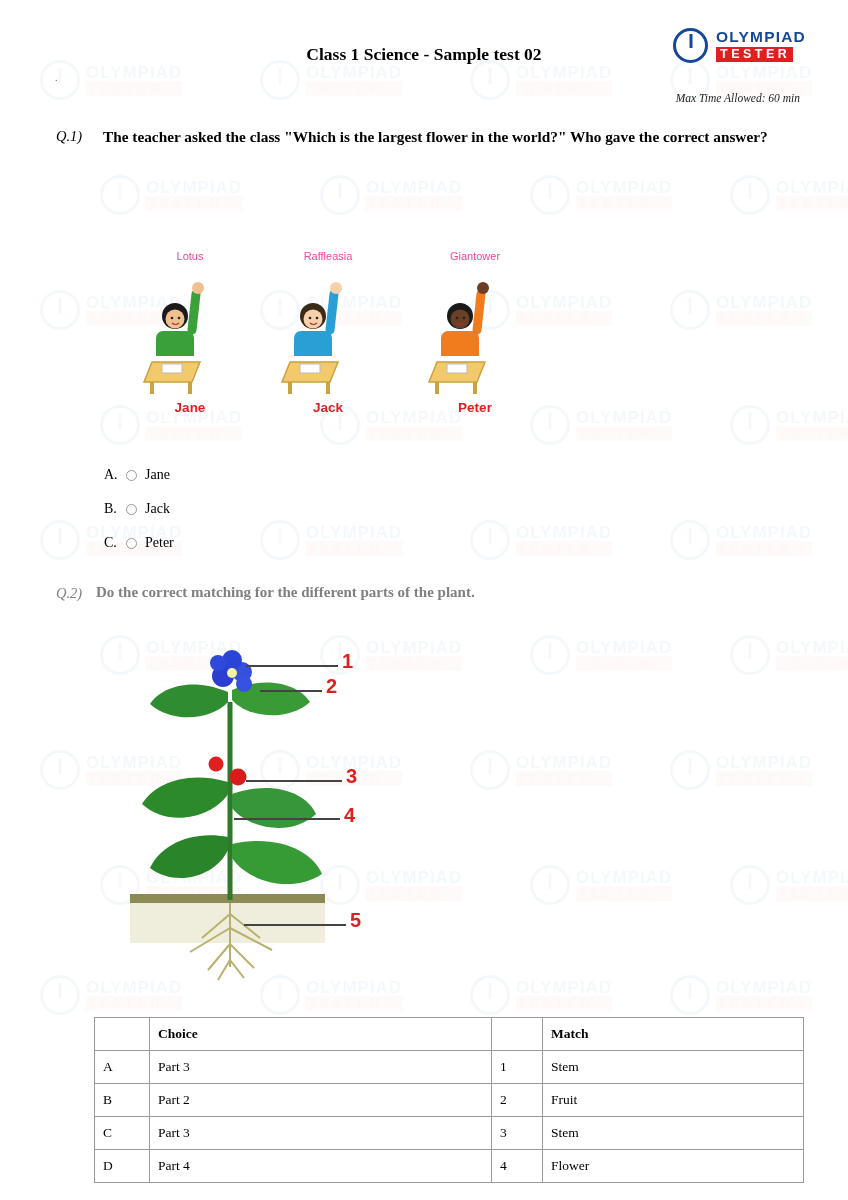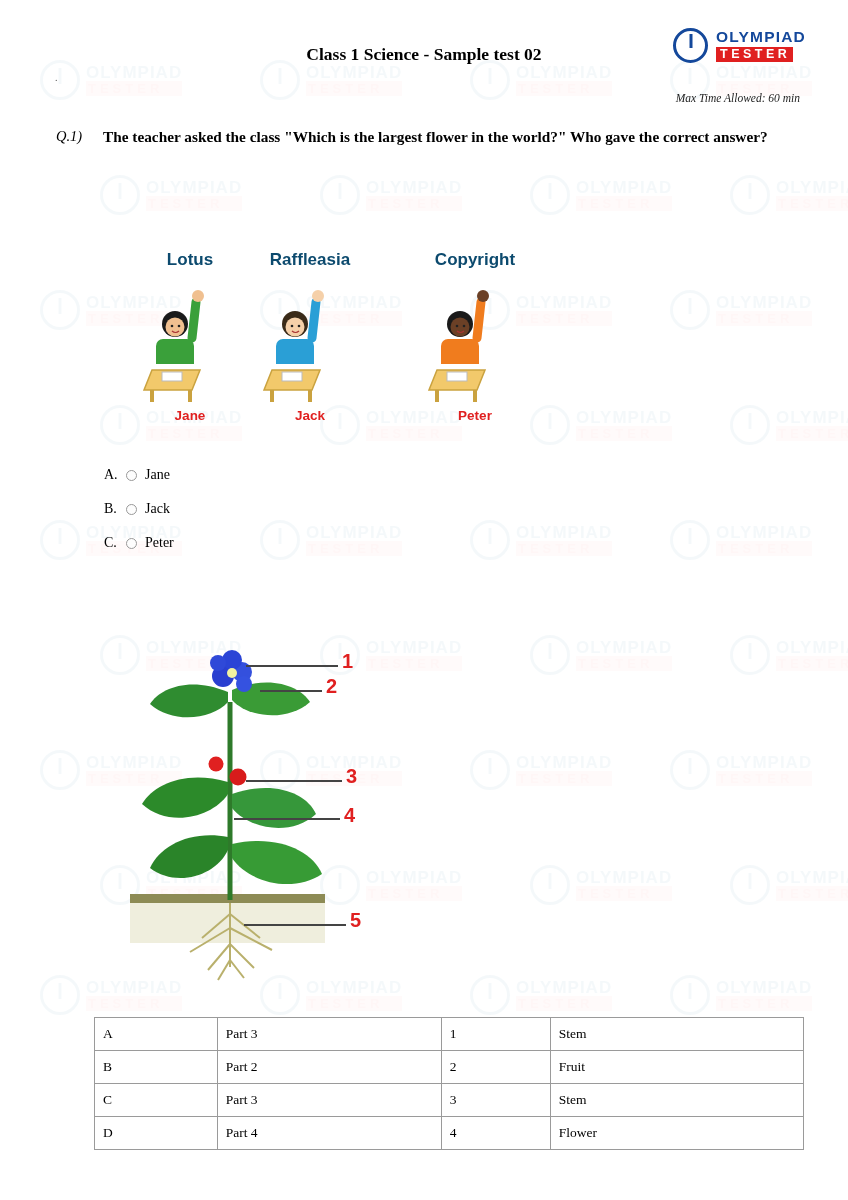--- a/index.html
+++ b/index.html
@@ -169,23 +169,23 @@
     width: 420px;
     height: 180px;
   }
   .kid {
     position: absolute;
     width: 120px;
     text-align: center;
   }
   .kid .flower-name {
     font-family: "Liberation Sans", sans-serif;
-    font-weight: bold;
-    font-size: 17px;
-    color: #0c4a6e;
+    font-weight: normal;
+    font-size: 11px;
+    color: #ec4899;
   }
   .kid .kid-name {
     font-family: "Liberation Sans", sans-serif;
     font-weight: bold;
     font-size: 13.5px;
     color: #e02020;
     margin-top: 4px;
   }
   .kid-art { height: 120px; position: relative; margin-top: 14px; }
 
@@ -564,40 +564,40 @@
             <circle cx="49" cy="42" r="1.3" fill="#222"></circle>
             <path d="M42 47 q3.5 3 7 0" stroke="#a33" stroke-width="1.2" fill="none"></path>
             <path d="M33 55 h24 a7 7 0 0 1 7 7 v18 h-38 v-18 a7 7 0 0 1 7 -7 z" fill="#3aa03a"></path>
             <path d="M22 86 L70 86 L62 106 L14 106 Z" fill="#f2c96b" stroke="#caa23f" stroke-width="1.5"></path>
             <rect x="32" y="88" width="20" height="9" fill="#fff" stroke="#bbb" stroke-width="1"></rect>
             <rect x="20" y="106" width="4" height="12" fill="#caa23f"></rect>
             <rect x="58" y="106" width="4" height="12" fill="#caa23f"></rect>
           </svg></div>
         <div class="kid-name">Jane</div>
       </div>
-      <div class="kid" style="left: 120px; top: 0px;">
+      <div class="kid" style="left: 138px; top: 0px;">
         <div class="flower-name">Raffleasia</div>
         <div class="kid-art"><svg width="120" height="120" viewBox="0 0 120 120">
             <path d="M66 18 L62 54" stroke="#2a9fd6" stroke-width="9" stroke-linecap="round" fill="none"></path>
             <circle cx="68" cy="12" r="6" fill="#f5d0a9"></circle>
             <circle cx="45" cy="40" r="13" fill="#3a2a18"></circle>
             <circle cx="45" cy="43" r="9.5" fill="#f5d0a9"></circle>
             <circle cx="42" cy="42" r="1.3" fill="#222"></circle>
             <circle cx="49" cy="42" r="1.3" fill="#222"></circle>
             <path d="M42 47 q3.5 3 7 0" stroke="#a33" stroke-width="1.2" fill="none"></path>
             <path d="M33 55 h24 a7 7 0 0 1 7 7 v18 h-38 v-18 a7 7 0 0 1 7 -7 z" fill="#2a9fd6"></path>
             <path d="M22 86 L70 86 L62 106 L14 106 Z" fill="#f2c96b" stroke="#caa23f" stroke-width="1.5"></path>
             <rect x="32" y="88" width="20" height="9" fill="#fff" stroke="#bbb" stroke-width="1"></rect>
             <rect x="20" y="106" width="4" height="12" fill="#caa23f"></rect>
             <rect x="58" y="106" width="4" height="12" fill="#caa23f"></rect>
           </svg></div>
         <div class="kid-name">Jack</div>
       </div>
       <div class="kid" style="left: 285px; top: 0px;">
-        <div class="flower-name">Copyright</div>
+        <div class="flower-name">Giantower</div>
         <div class="kid-art"><svg width="120" height="120" viewBox="0 0 120 120">
             <path d="M66 18 L62 54" stroke="#f07c1e" stroke-width="9" stroke-linecap="round" fill="none"></path>
             <circle cx="68" cy="12" r="6" fill="#6b4026"></circle>
             <circle cx="45" cy="40" r="13" fill="#1a1a1a"></circle>
             <circle cx="45" cy="43" r="9.5" fill="#6b4026"></circle>
             <circle cx="42" cy="42" r="1.3" fill="#222"></circle>
             <circle cx="49" cy="42" r="1.3" fill="#222"></circle>
             <path d="M42 47 q3.5 3 7 0" stroke="#a33" stroke-width="1.2" fill="none"></path>
             <path d="M33 55 h24 a7 7 0 0 1 7 7 v18 h-38 v-18 a7 7 0 0 1 7 -7 z" fill="#f07c1e"></path>
             <path d="M22 86 L70 86 L62 106 L14 106 Z" fill="#f2c96b" stroke="#caa23f" stroke-width="1.5"></path>
@@ -620,20 +620,24 @@
       <span class="radio"></span>
       <span class="opt-text">Jack</span>
     </div>
     <div class="opt-row">
       <span class="opt-letter">C.</span>
       <span class="radio"></span>
       <span class="opt-text">Peter</span>
     </div>
   </div>
 
+  <div class="q-block q2">
+    <div class="q-label">Q.2)</div>
+    <div class="q2-text">Do the correct matching for the different parts of the plant.</div>
+  </div>
 
   <div class="plant-fig">
     <svg width="300" height="360" viewBox="0 0 300 360">
 
       <rect x="10" y="262" width="195" height="9" fill="#8d8b55"></rect>
       <rect x="10" y="271" width="195" height="40" fill="#efeedd"></rect>
 
       <path d="M110 70 L110 268" stroke="#2e7a2a" stroke-width="5" fill="none"></path>
 
       <path d="M108 60 C70 44 40 56 30 72 C52 92 92 88 108 70 Z" fill="#2f8c30"></path>
@@ -679,20 +683,26 @@
 
     <div class="callout-line" style="left:114px; top:186px; width:106px;"></div>
     <div class="callout-num" style="left:224px; top:172px;">4</div>
 
     <div class="callout-line" style="left:124px; top:292px; width:102px;"></div>
     <div class="callout-num" style="left:230px; top:277px;">5</div>
   </div>
 
   <table class="match-table">
     <tbody>
+        <tr>
+      <th class="col-a"></th>
+      <th class="col-choice">Choice</th>
+      <th class="col-n"></th>
+      <th>Match</th>
+    </tr>
     <tr>
       <td>A</td>
       <td>Part 3</td>
       <td>1</td>
       <td>Stem</td>
     </tr>
     <tr>
       <td>B</td>
       <td>Part 2</td>
       <td>2</td>

